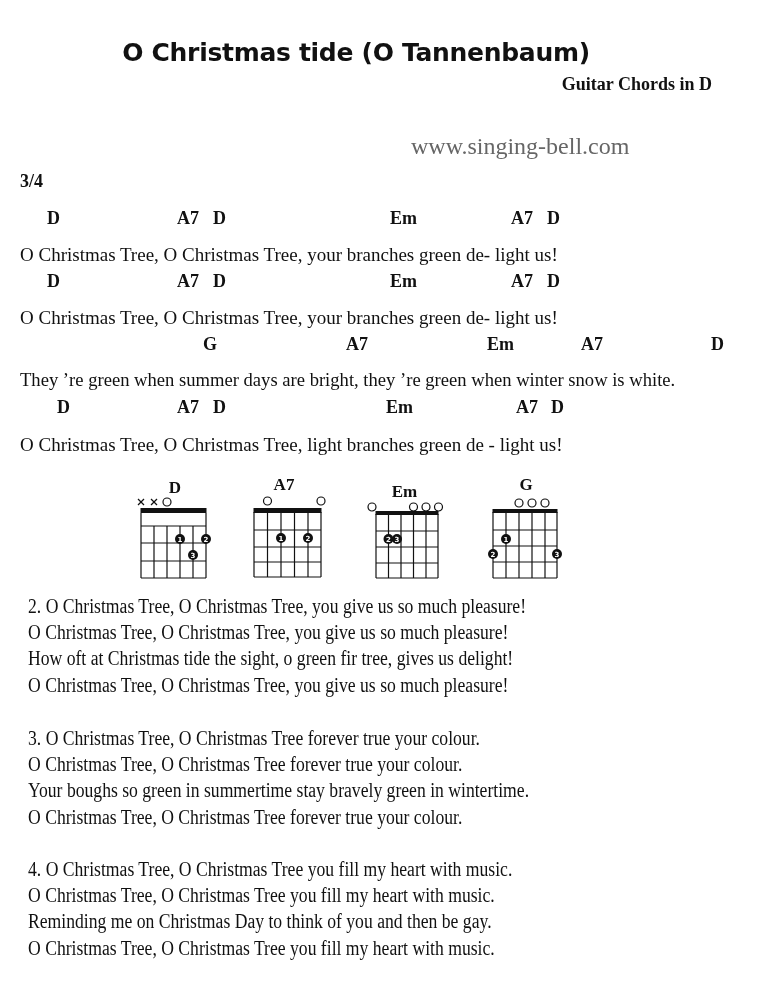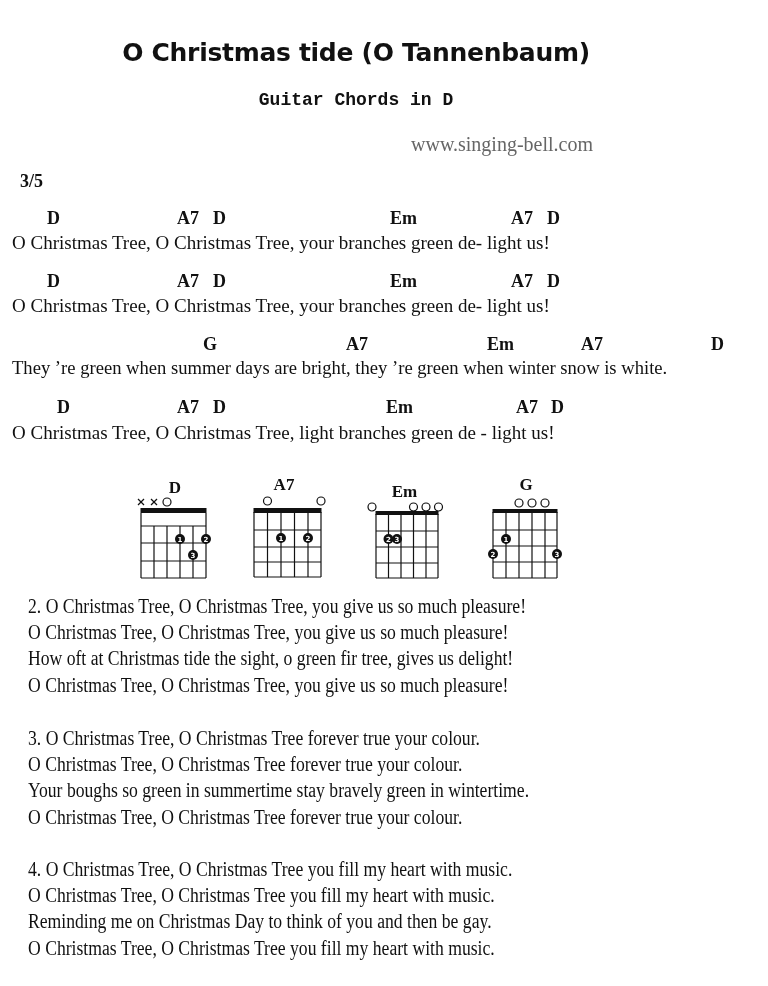--- a/index.html
+++ b/index.html
@@ -3,60 +3,61 @@
   <meta charset="utf-8">
   <style>
     html, body { margin: 0; padding: 0; background: #ffffff; }
     body { width: 768px; height: 986px; position: relative; overflow: hidden; color: #111; }
     .title {
       position: absolute; left: 0; width: 712px; top: 38px; text-align: center;
       font-family: "DejaVu Sans", sans-serif; font-weight: bold; font-size: 25px; letter-spacing: -0.3px;
       color: #111;
     }
     .subtitle {
-      position: absolute; left: 0; width: 712px; top: 90px; text-align: center;
-      font-family: Liberation Mono, monospace; font-weight: bold; font-size: 18px; color: #111;
+      position: absolute; left: 0; width: 712px; top: 74px; text-align: right;
+      font-family: Liberation Serif, serif; font-weight: bold; font-size: 18px; color: #111;
     }
     .website {
       position: absolute; left: 411px; top: 133px;
-      font-family: "Liberation Serif", serif; font-size: 20px; color: #666;
+      font-family: "Liberation Serif", serif; font-size: 24px; color: #666;
     }
     .meter {
       position: absolute; left: 20px; top: 171px;
       font-family: "Liberation Serif", serif; font-weight: bold; font-size: 18px;
     }
     .chord {
       position: absolute;
       font-family: "Liberation Serif", serif; font-weight: bold; font-size: 18px; line-height: 20px;
       white-space: nowrap;
     }
     .lyric {
-      position: absolute; left: 12px;
+      position: absolute; left: 20px;
       font-family: "Liberation Serif", serif; font-size: 19px; line-height: 22px;
       white-space: nowrap;
+      margin-top: 12px;
     }
     .verse-line {
       position: absolute; left: 28px;
       font-family: "Liberation Serif", serif; font-size: 20.5px; line-height: 24px;
       white-space: nowrap; transform-origin: left top;
     }
     .diagram { position: absolute; }
     .diagram svg { overflow: visible; }
     .diagram-name {
       position: absolute; width: 100%; text-align: center;
       font-family: "Liberation Serif", serif; font-weight: bold; font-size: 17px;
     }
   </style>
 </head>
 <body>
 
 <div class="title">O Christmas tide (O Tannenbaum)</div>
 <div class="subtitle">Guitar Chords in D</div>
 <div class="website">www.singing-bell.com</div>
-<div class="meter">3/5</div>
+<div class="meter">3/4</div>
 
 <div>
   <div>
     <span class="chord" style="left:47px;top:208px">D</span>
     <span class="chord" style="left:177px;top:208px">A7</span>
     <span class="chord" style="left:213px;top:208px">D</span>
     <span class="chord" style="left:390px;top:208px">Em</span>
     <span class="chord" style="left:511px;top:208px">A7</span>
     <span class="chord" style="left:547px;top:208px">D</span>
   </div>

